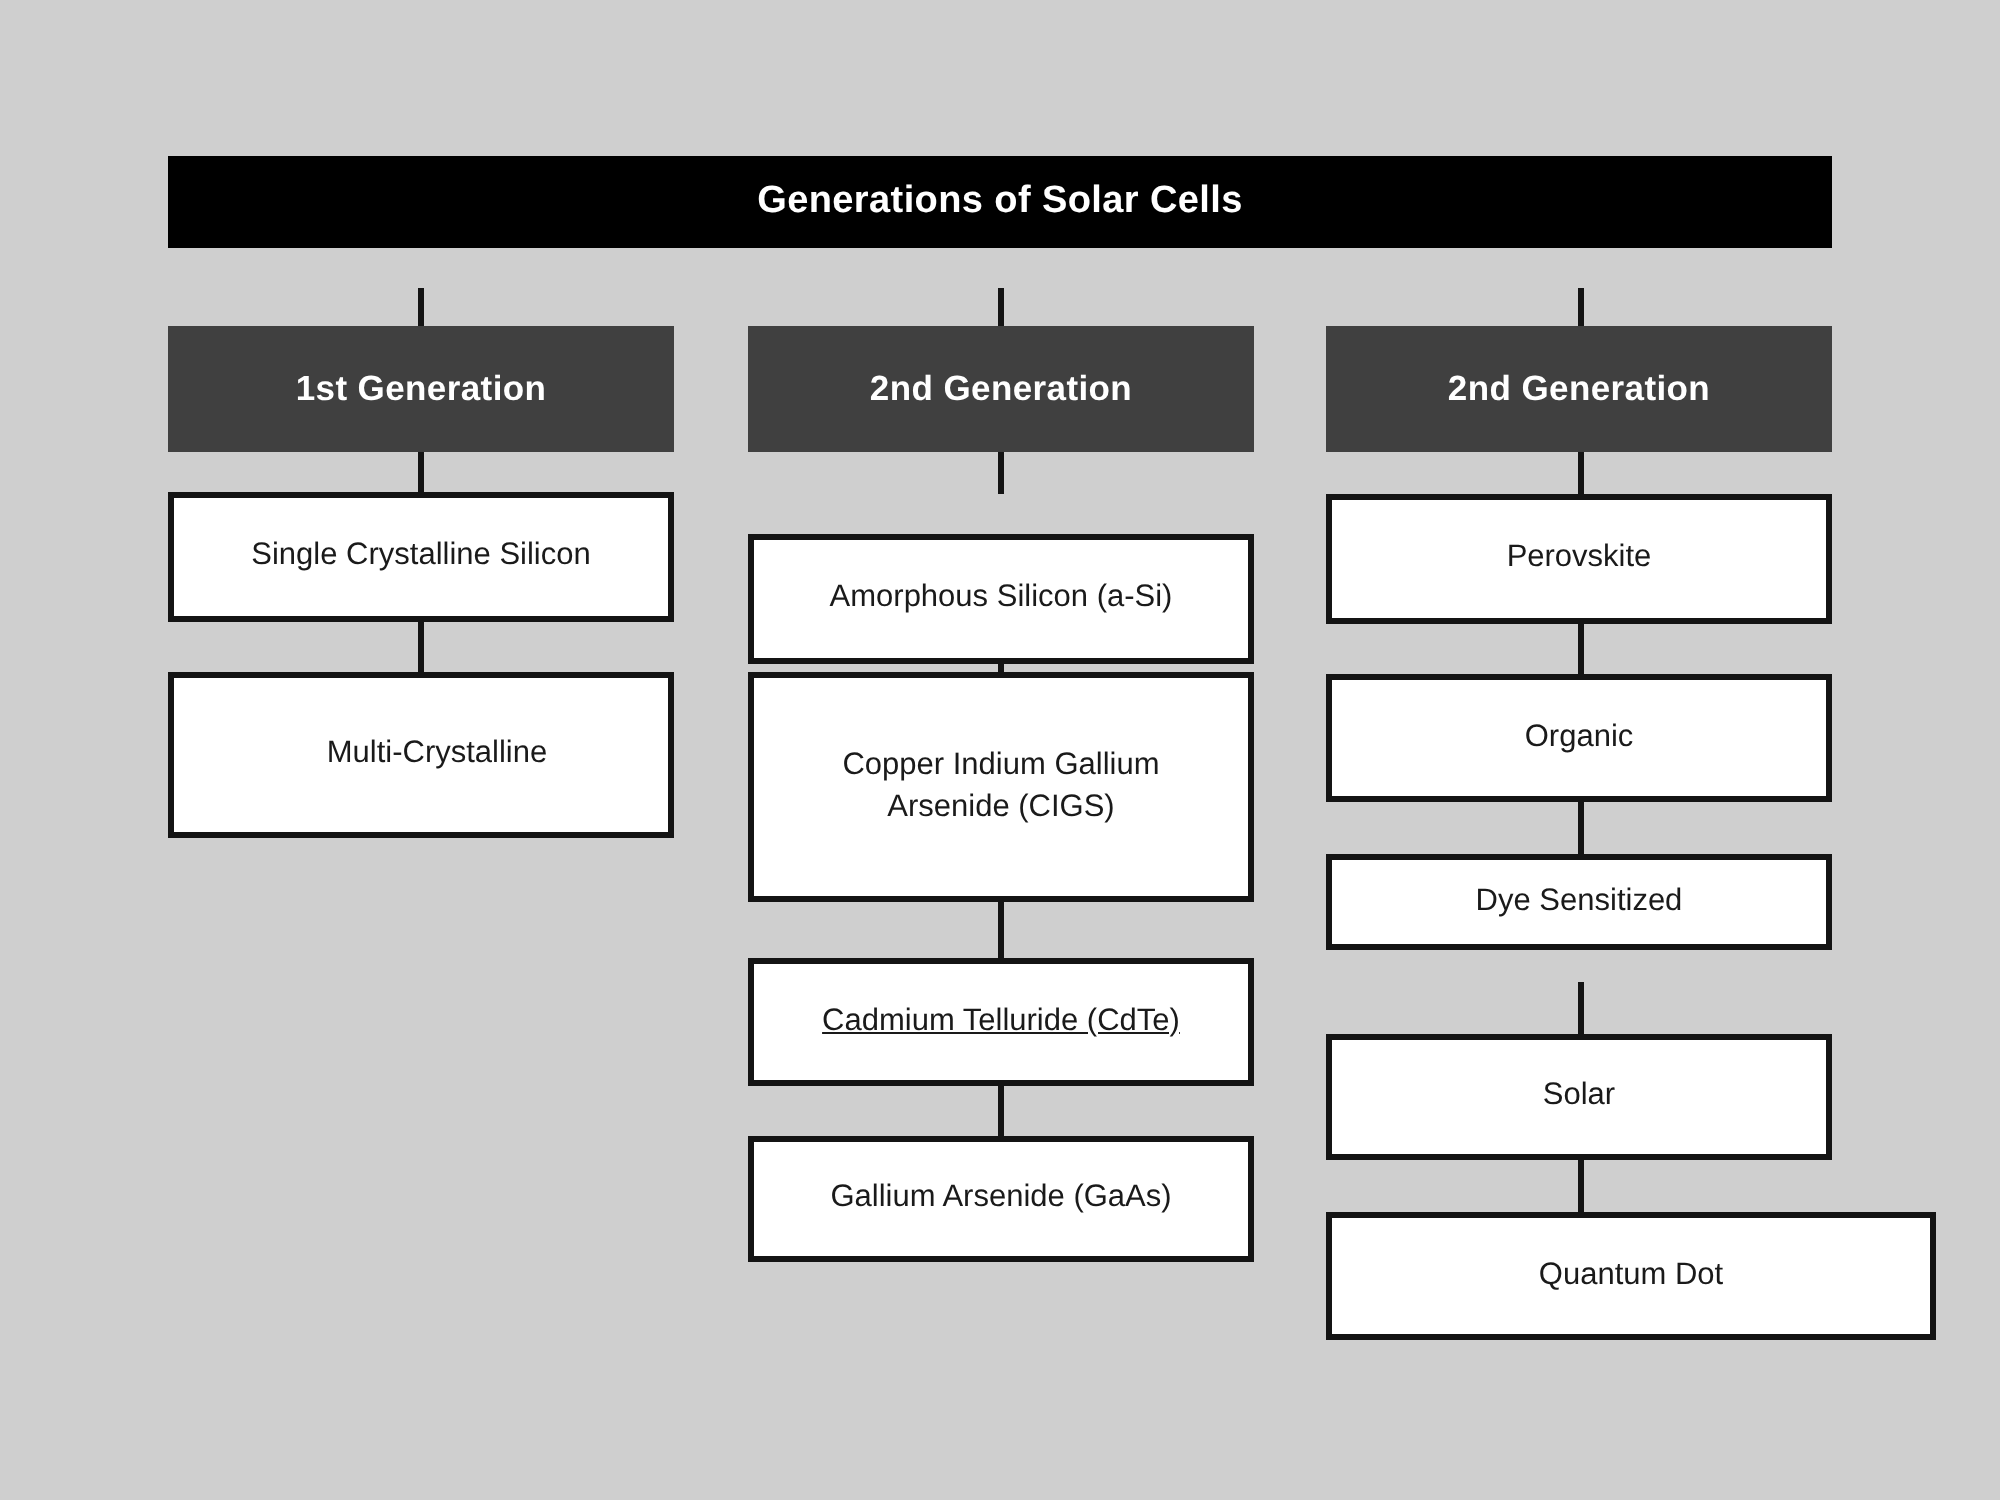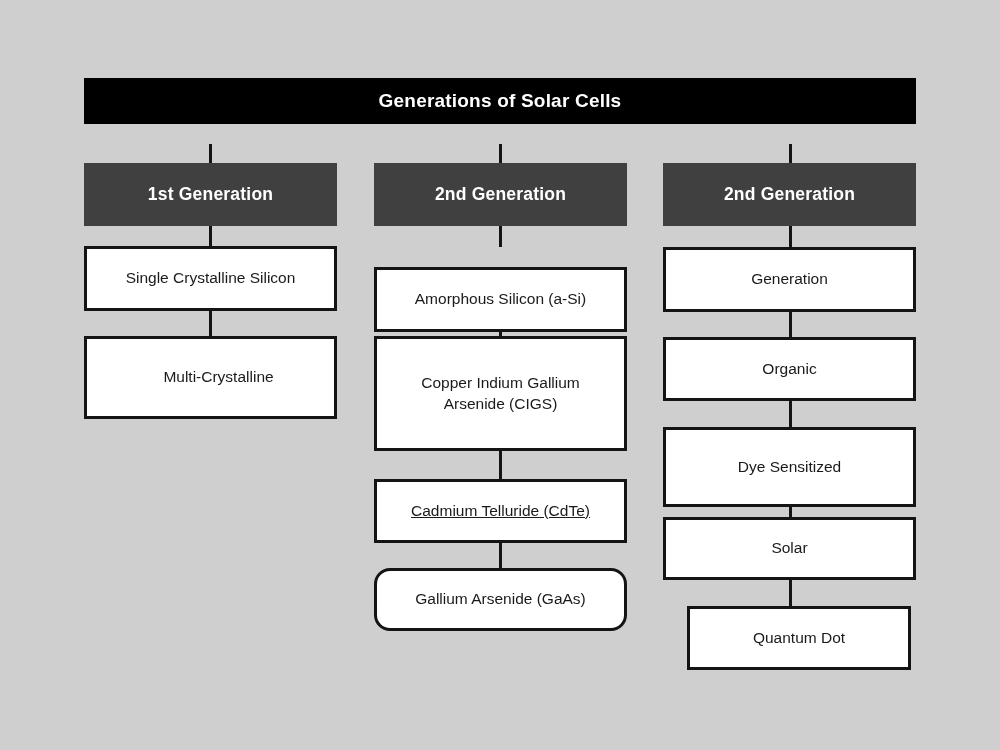--- a/index.html
+++ b/index.html
@@ -124,36 +124,36 @@
   <div class="node leaf" style="left:374px; top:247px; width:253px; height:65px;margin-top:20px;">
     <span class="label">Amorphous Silicon (a-Si)</span>
   </div>
   <div class="node leaf" style="left:374px; top:336px; width:253px; height:115px;">
     <span class="label">Copper Indium Gallium
 Arsenide (CIGS)</span>
   </div>
   <div class="node leaf" style="left:374px; top:479px; width:253px; height:64px;text-decoration:underline;">
     <span class="label">Cadmium Telluride (CdTe)</span>
   </div>
-  <div class="node leaf" style="left:374px; top:568px; width:253px; height:63px;border-radius:16px;">
+  <div class="node leaf" style="left:374px; top:568px; width:253px; height:63px;">
     <span class="label">Gallium Arsenide (GaAs)</span>
   </div>
 
   <div class="node generation" style="left:663px; top:163px; width:253px; height:63px;">
     <span class="label">2nd Generation</span>
   </div>
   <div class="node leaf" style="left:663px; top:247px; width:253px; height:65px;">
-    <span class="label">Generation</span>
+    <span class="label">Perovskite</span>
   </div>
   <div class="node leaf" style="left:663px; top:337px; width:253px; height:64px;">
     <span class="label">Organic</span>
   </div>
-  <div class="node leaf" style="left:663px; top:427px; width:253px; height:80px;">
+  <div class="node leaf" style="left:663px; top:427px; width:253px; height:48px;">
     <span class="label">Dye Sensitized</span>
   </div>
   <div class="node leaf" style="left:663px; top:517px; width:253px; height:63px;">
     <span class="label">Solar</span>
   </div>
-  <div class="node leaf" style="left:663px; top:606px; width:224px; height:64px;margin-left:24px;">
+  <div class="node leaf" style="left:663px; top:606px; width:305px; height:64px;">
     <span class="label">Quantum Dot</span>
   </div>
 
 </div>
 
 </body></html>

